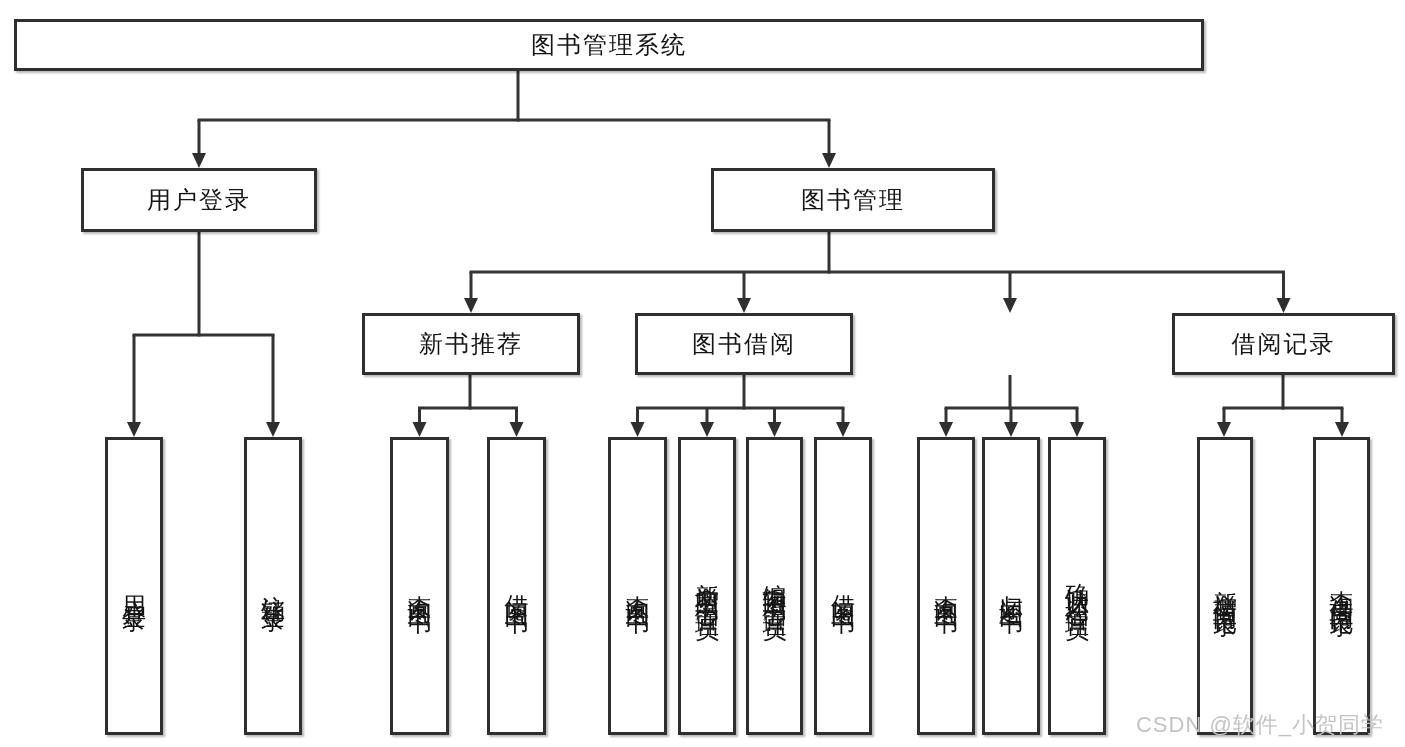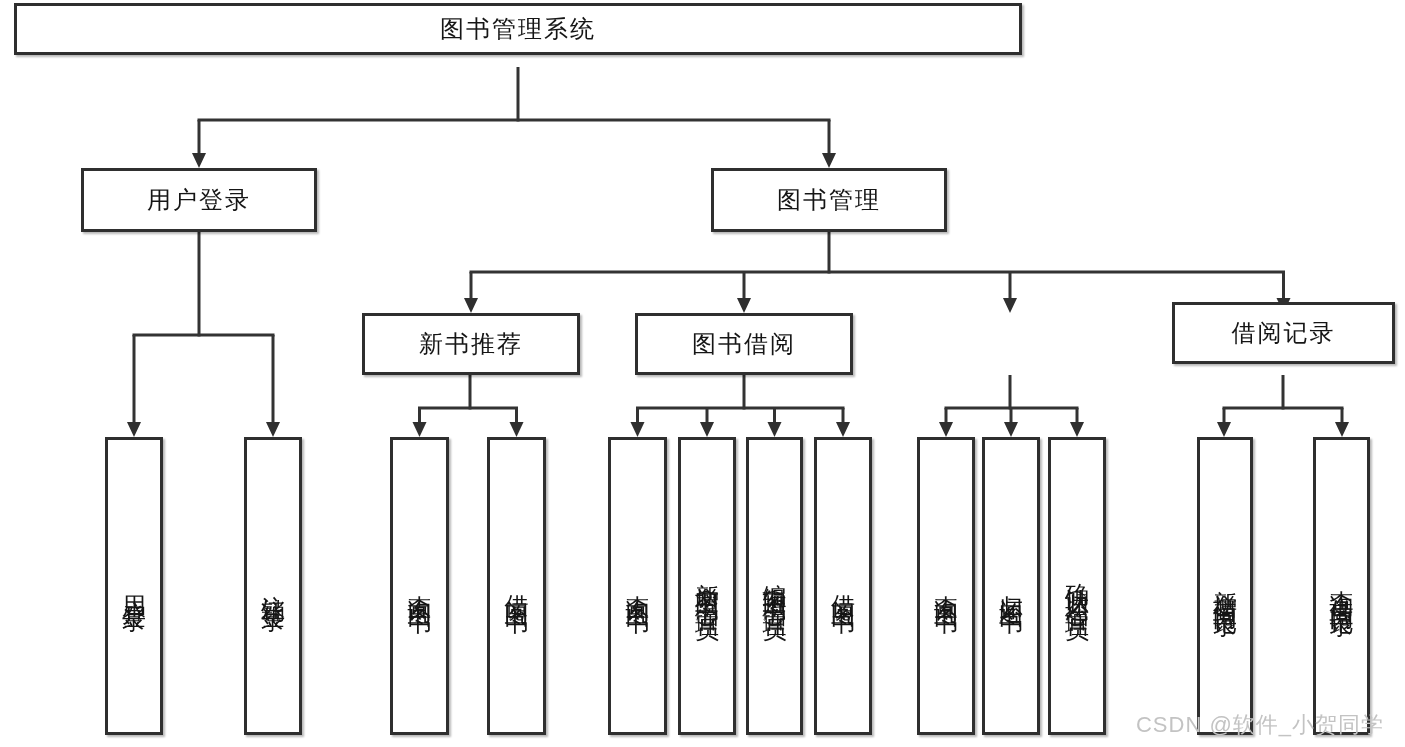--- a/index.html
+++ b/index.html
@@ -50,27 +50,27 @@
     position: absolute;
     top: 710px;
     right: 21px;
     font-size: 22px;
     letter-spacing: 1px;
     color: #c3c3c3;
     z-index: 5;
     white-space: nowrap;
   }
   
-  #n-root           { left: 14px;   top: 3px;  width: 1008px; height: 52px; }
+  #n-root           { left: 14px;   top: 19px;  width: 1190px; height: 52px; }
   #n-user-login     { left: 81px;   top: 168px; width: 236px;  height: 64px; }
-  #n-book-mgmt      { left: 711px;  top: 168px; width: 236px;  height: 64px; }
+  #n-book-mgmt      { left: 711px;  top: 168px; width: 284px;  height: 64px; }
   #n-new-book-rec   { left: 362px;  top: 313px; width: 218px;  height: 62px; }
   #n-book-borrow    { left: 635px;  top: 313px; width: 218px;  height: 62px; }
   #n-current-borrow { left: 902px;  top: 313px; width: 215px;  height: 62px; }
-  #n-borrow-records { left: 1172px; top: 302px; width: 223px;  height: 62px; }
+  #n-borrow-records { left: 1172px; top: 313px; width: 223px;  height: 62px; }
   .leaf { top: 437px; height: 298px; }
   #l-a1 { left: 105px;  width: 58px; }
   #l-a2 { left: 244px;  width: 58px; }
   #l-b1 { left: 390px;  width: 59px; }
   #l-b2 { left: 487px;  width: 59px; }
   #l-c1 { left: 608px;  width: 59px; }
   #l-c2 { left: 678px;  width: 58px; }
   #l-c3 { left: 746px;  width: 57px; }
   #l-c4 { left: 814px;  width: 58px; }
   #l-d1 { left: 917px;  width: 58px; }

